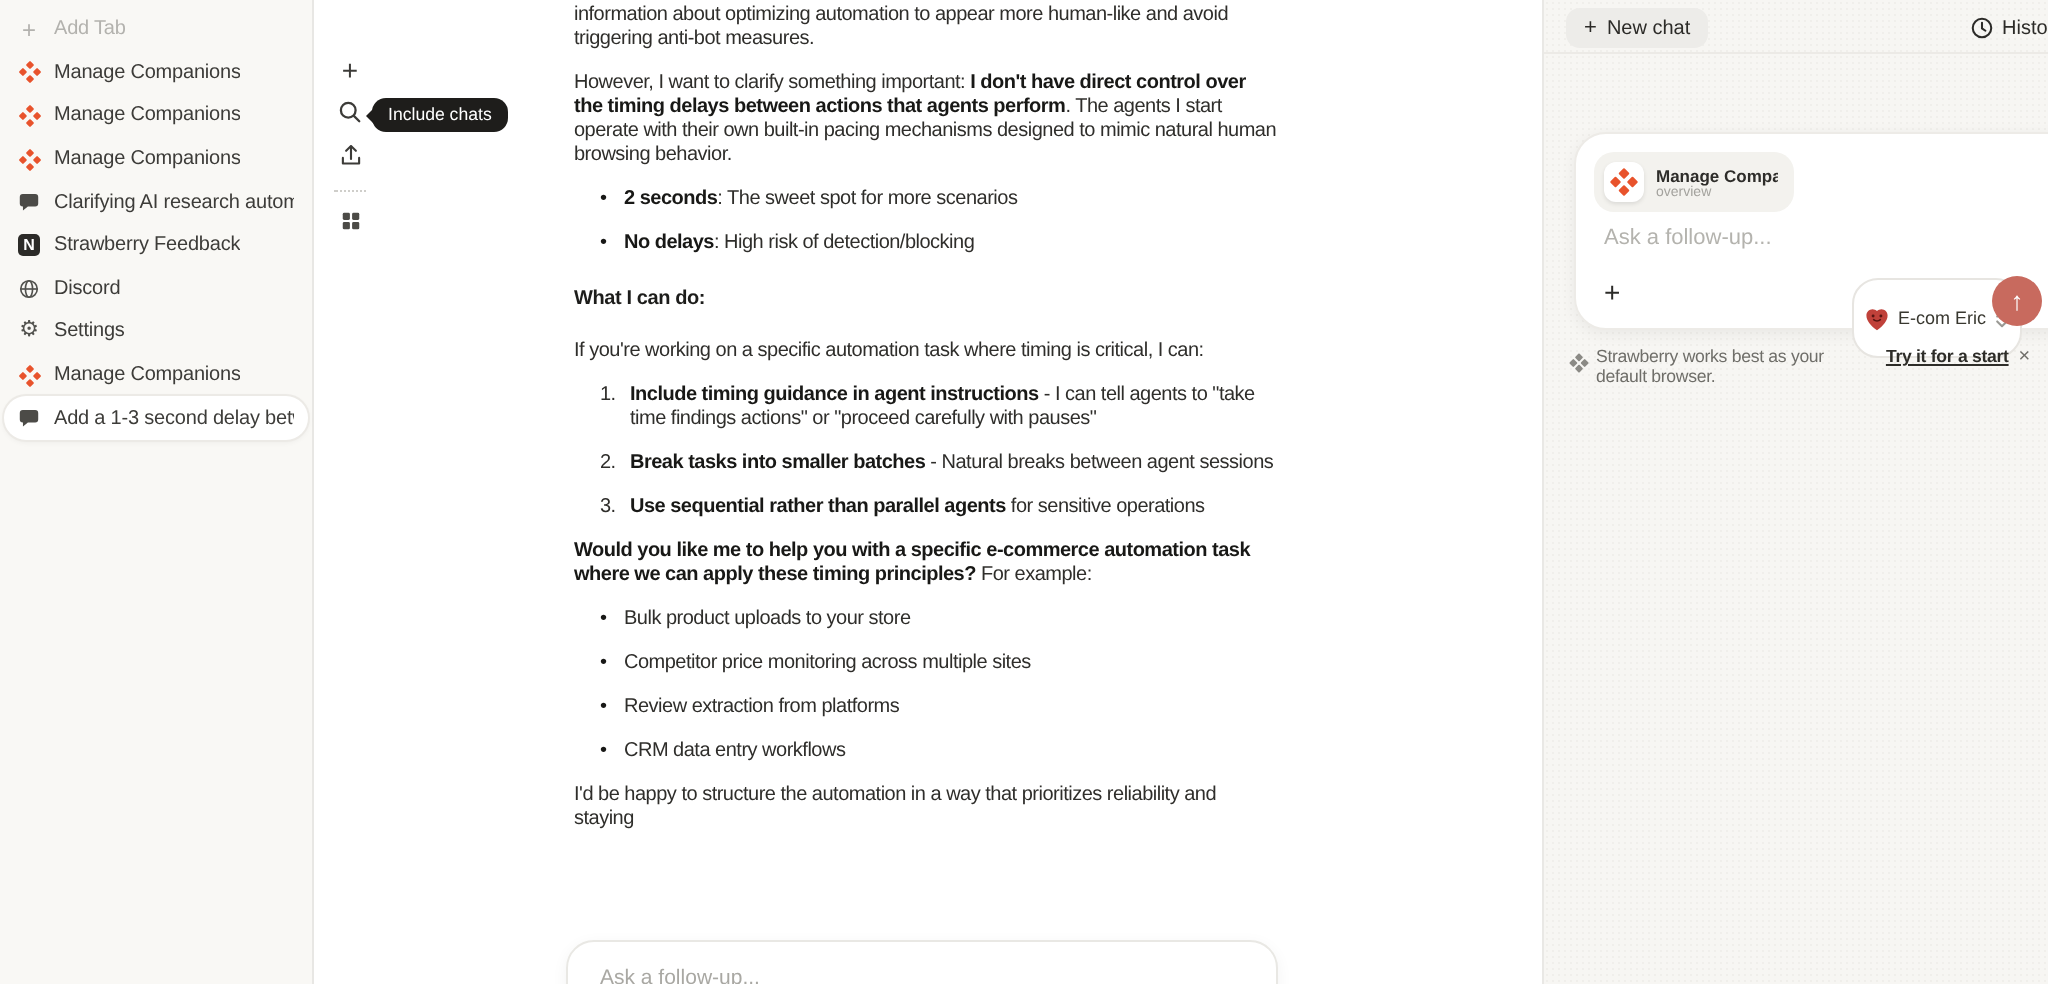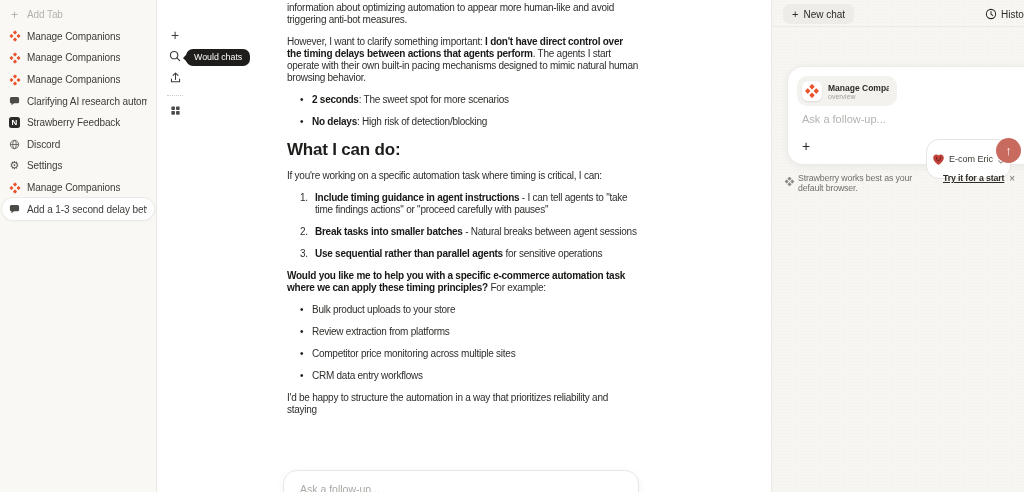--- a/index.html
+++ b/index.html
@@ -42,21 +42,21 @@
   .rail-div{width:16px;border-top:1px dotted #cfceca;margin:5px 0 6px 0;}
   .tooltip{position:absolute;left:28px;top:49px;background:#1e1d1b;color:#fff;font-size:8.8px;
     padding:3px 8px 4px 8px;border-radius:7px;white-space:nowrap;z-index:5;}
   .tooltip::before{content:"";position:absolute;left:-7px;top:5px;border:4px solid transparent;
     border-right-color:#1e1d1b;}
 
   .thread{position:absolute;left:129px;top:2px;width:352px;font-size:10px;line-height:12px;
     color:#2f2e2b;letter-spacing:-0.25px;}
   .thread p{margin:0 0 10px 0;}
   .thread b{color:#181816;}
-  .thread h2{font-size:17px;line-height:16px;font-weight:700;color:#1d1d1b;
+  .thread h2{font-size:10px;line-height:16px;font-weight:700;color:#1d1d1b;
     margin:14px 0 12px 0;letter-spacing:-0.2px;}
   .thread ul,.thread ol{list-style:none;margin:0 0 10px 0;padding-left:13px;}
   .thread li{position:relative;margin-bottom:10px;padding-left:12px;}
   .thread ul li::before{content:"\2022";position:absolute;left:0;top:0;color:#181816;}
   .thread ol li{padding-left:15px;}
   .thread ol .num{position:absolute;left:0;top:0;}
 
   .followup-main{position:absolute;left:125px;top:470px;width:356px;height:40px;background:#fff;
     border:1px solid #e9e8e4;border-radius:14px;box-shadow:0 2px 8px rgba(0,0,0,.05);
     padding:8px 16px;}
@@ -218,42 +218,42 @@
         <svg width="11" height="11" viewBox="0 0 16 16" fill="#4c4b47">
             <rect x="2" y="2" width="5.2" height="5.2" rx="1"></rect>
             <rect x="8.8" y="2" width="5.2" height="5.2" rx="1"></rect>
             <rect x="2" y="8.8" width="5.2" height="5.2" rx="1"></rect>
             <rect x="8.8" y="8.8" width="5.2" height="5.2" rx="1"></rect>
           </svg>
       </div>
     </div>
 
     <div class="tooltip">
-      <span>Would chats</span>
+      <span>Include chats</span>
     </div>
 
     <div class="thread">
       <p>information about optimizing automation to appear more human-like and avoid triggering anti-bot measures.</p>
       <p><span>However, I want to clarify something important: </span><b>I don't have direct control over the timing delays between actions that agents perform</b><span>. The agents I start operate with their own built-in pacing mechanisms designed to mimic natural human browsing behavior.</span></p>
       <ul>
         <li><b>2 seconds</b><span>: The sweet spot for more scenarios</span></li>
         <li><b>No delays</b><span>: High risk of detection/blocking</span></li>
       </ul>
       <h2>What I can do:</h2>
       <p>If you're working on a specific automation task where timing is critical, I can:</p>
       <ol>
         <li><span class="num">1.</span><b>Include timing guidance in agent instructions</b><span> - I can tell agents to "take time findings actions" or "proceed carefully with pauses"</span></li>
         <li><span class="num">2.</span><b>Break tasks into smaller batches</b><span> - Natural breaks between agent sessions</span></li>
         <li><span class="num">3.</span><b>Use sequential rather than parallel agents</b><span> for sensitive operations</span></li>
       </ol>
       <p><b>Would you like me to help you with a specific e-commerce automation task where we can apply these timing principles?</b><span> For example:</span></p>
       <ul>
         <li>Bulk product uploads to your store</li>
+        <li>Competitor price monitoring across multiple sites</li>
         <li>Review extraction from platforms</li>
-        <li>Competitor price monitoring across multiple sites</li>
         <li>CRM data entry workflows</li>
       </ul>
       <p>I'd be happy to structure the automation in a way that prioritizes reliability and staying</p>
     </div>
 
     <div class="followup-main">
       <input type="text" placeholder="Ask a follow-up..." style="">
     </div>
   </main>
 

